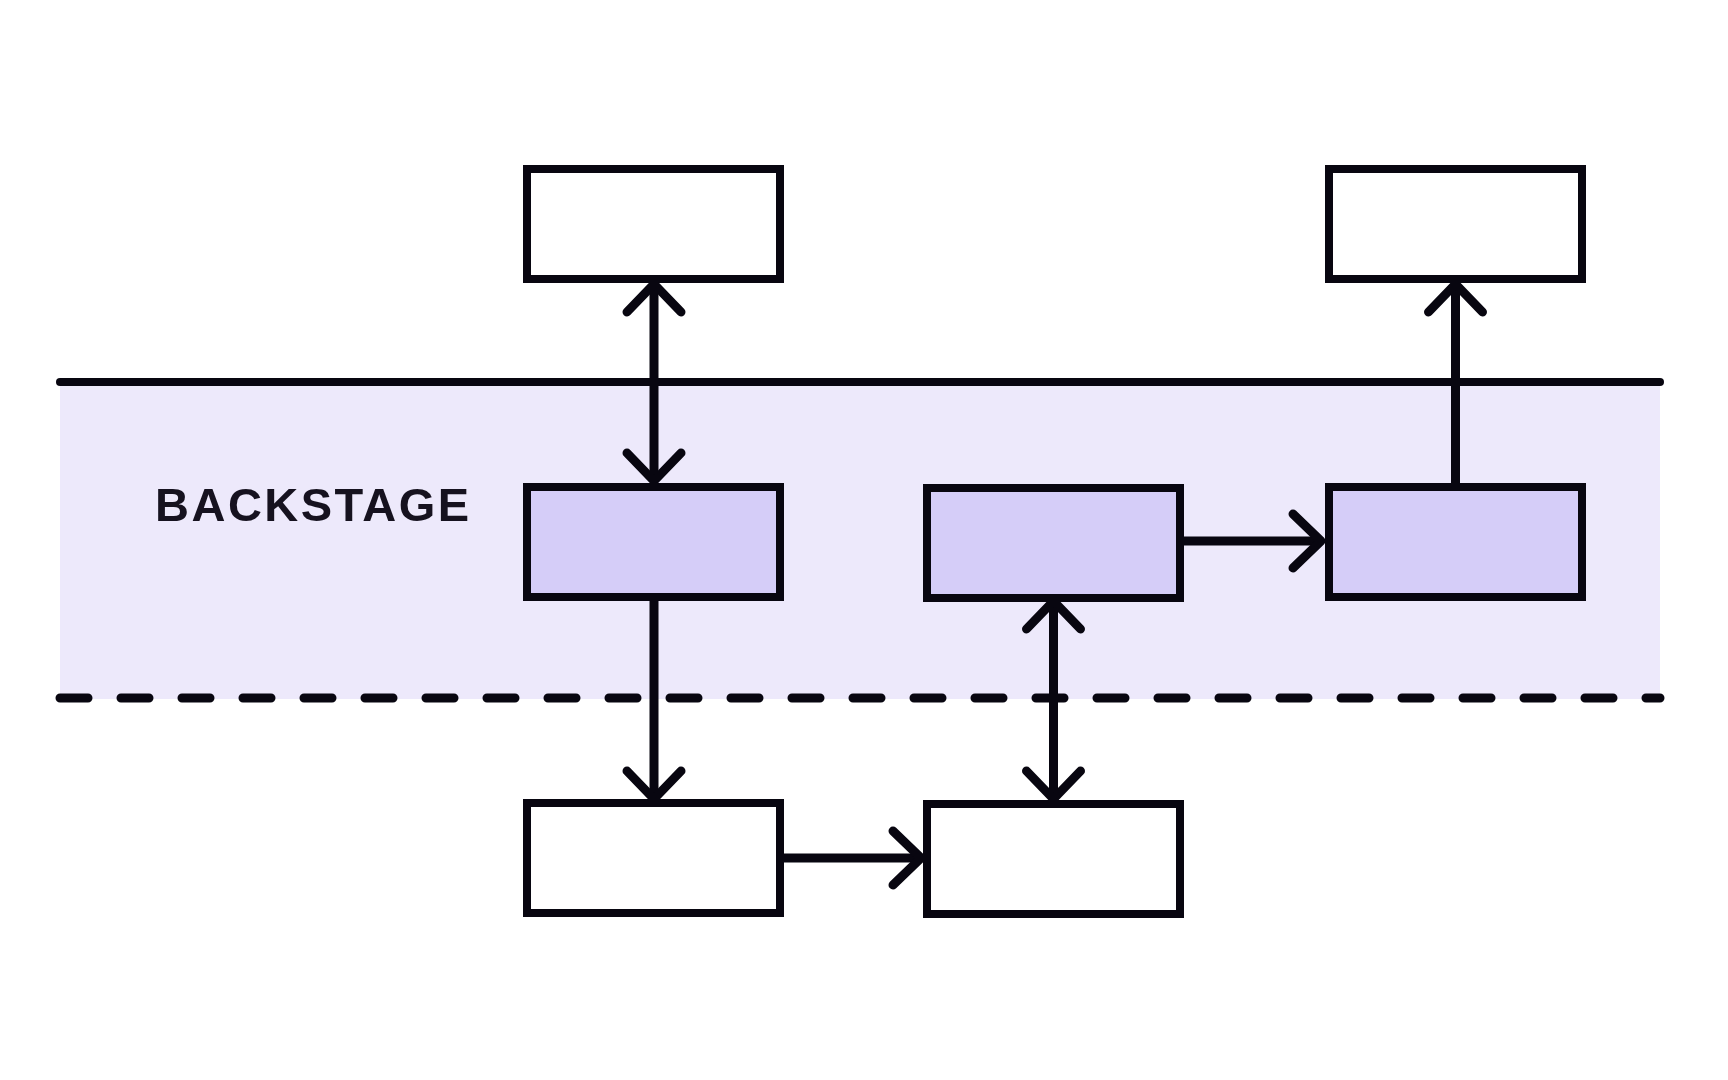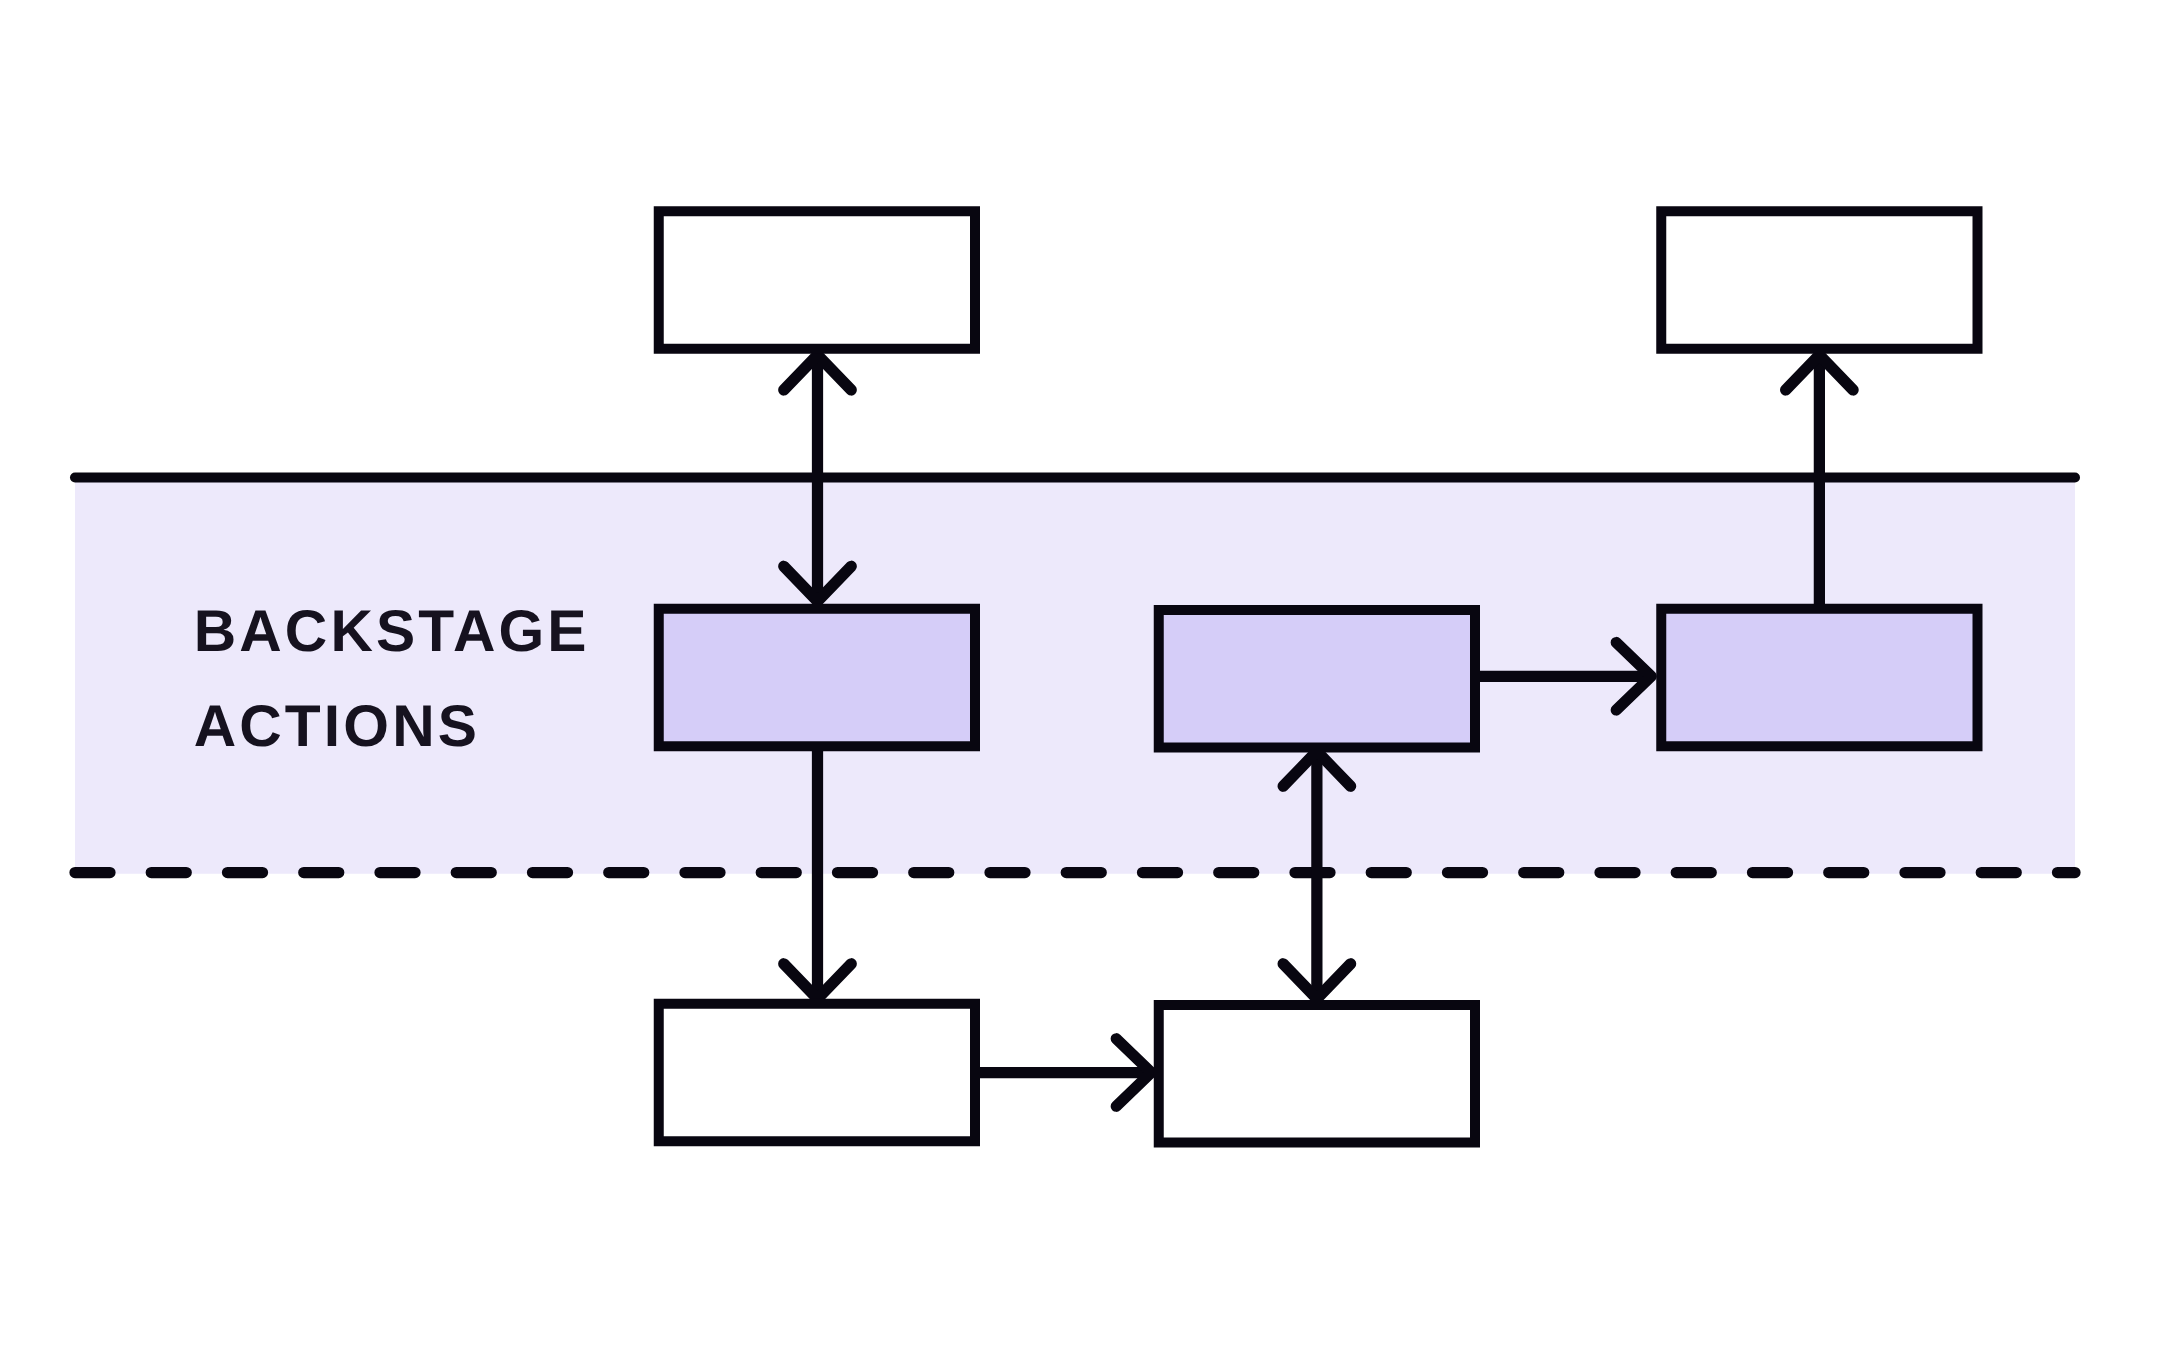--- a/index.html
+++ b/index.html
@@ -108,16 +108,15 @@
     <rect class="node-purple" x="527" y="487" width="253" height="110"></rect>
     <rect class="node-purple" x="927" y="488" width="253" height="110"></rect>
     <rect class="node-purple" x="1329" y="487" width="253" height="110"></rect>
 
     <rect class="node-white" x="527" y="803" width="253" height="110"></rect>
     <rect class="node-white" x="927" y="804" width="253" height="110"></rect>
   </svg>
 
   <div class="band-label">
     <div>BACKSTAGE</div>
-    <div>ACTIONS</div>
   </div>
 
 </div>
 
 </body></html>

